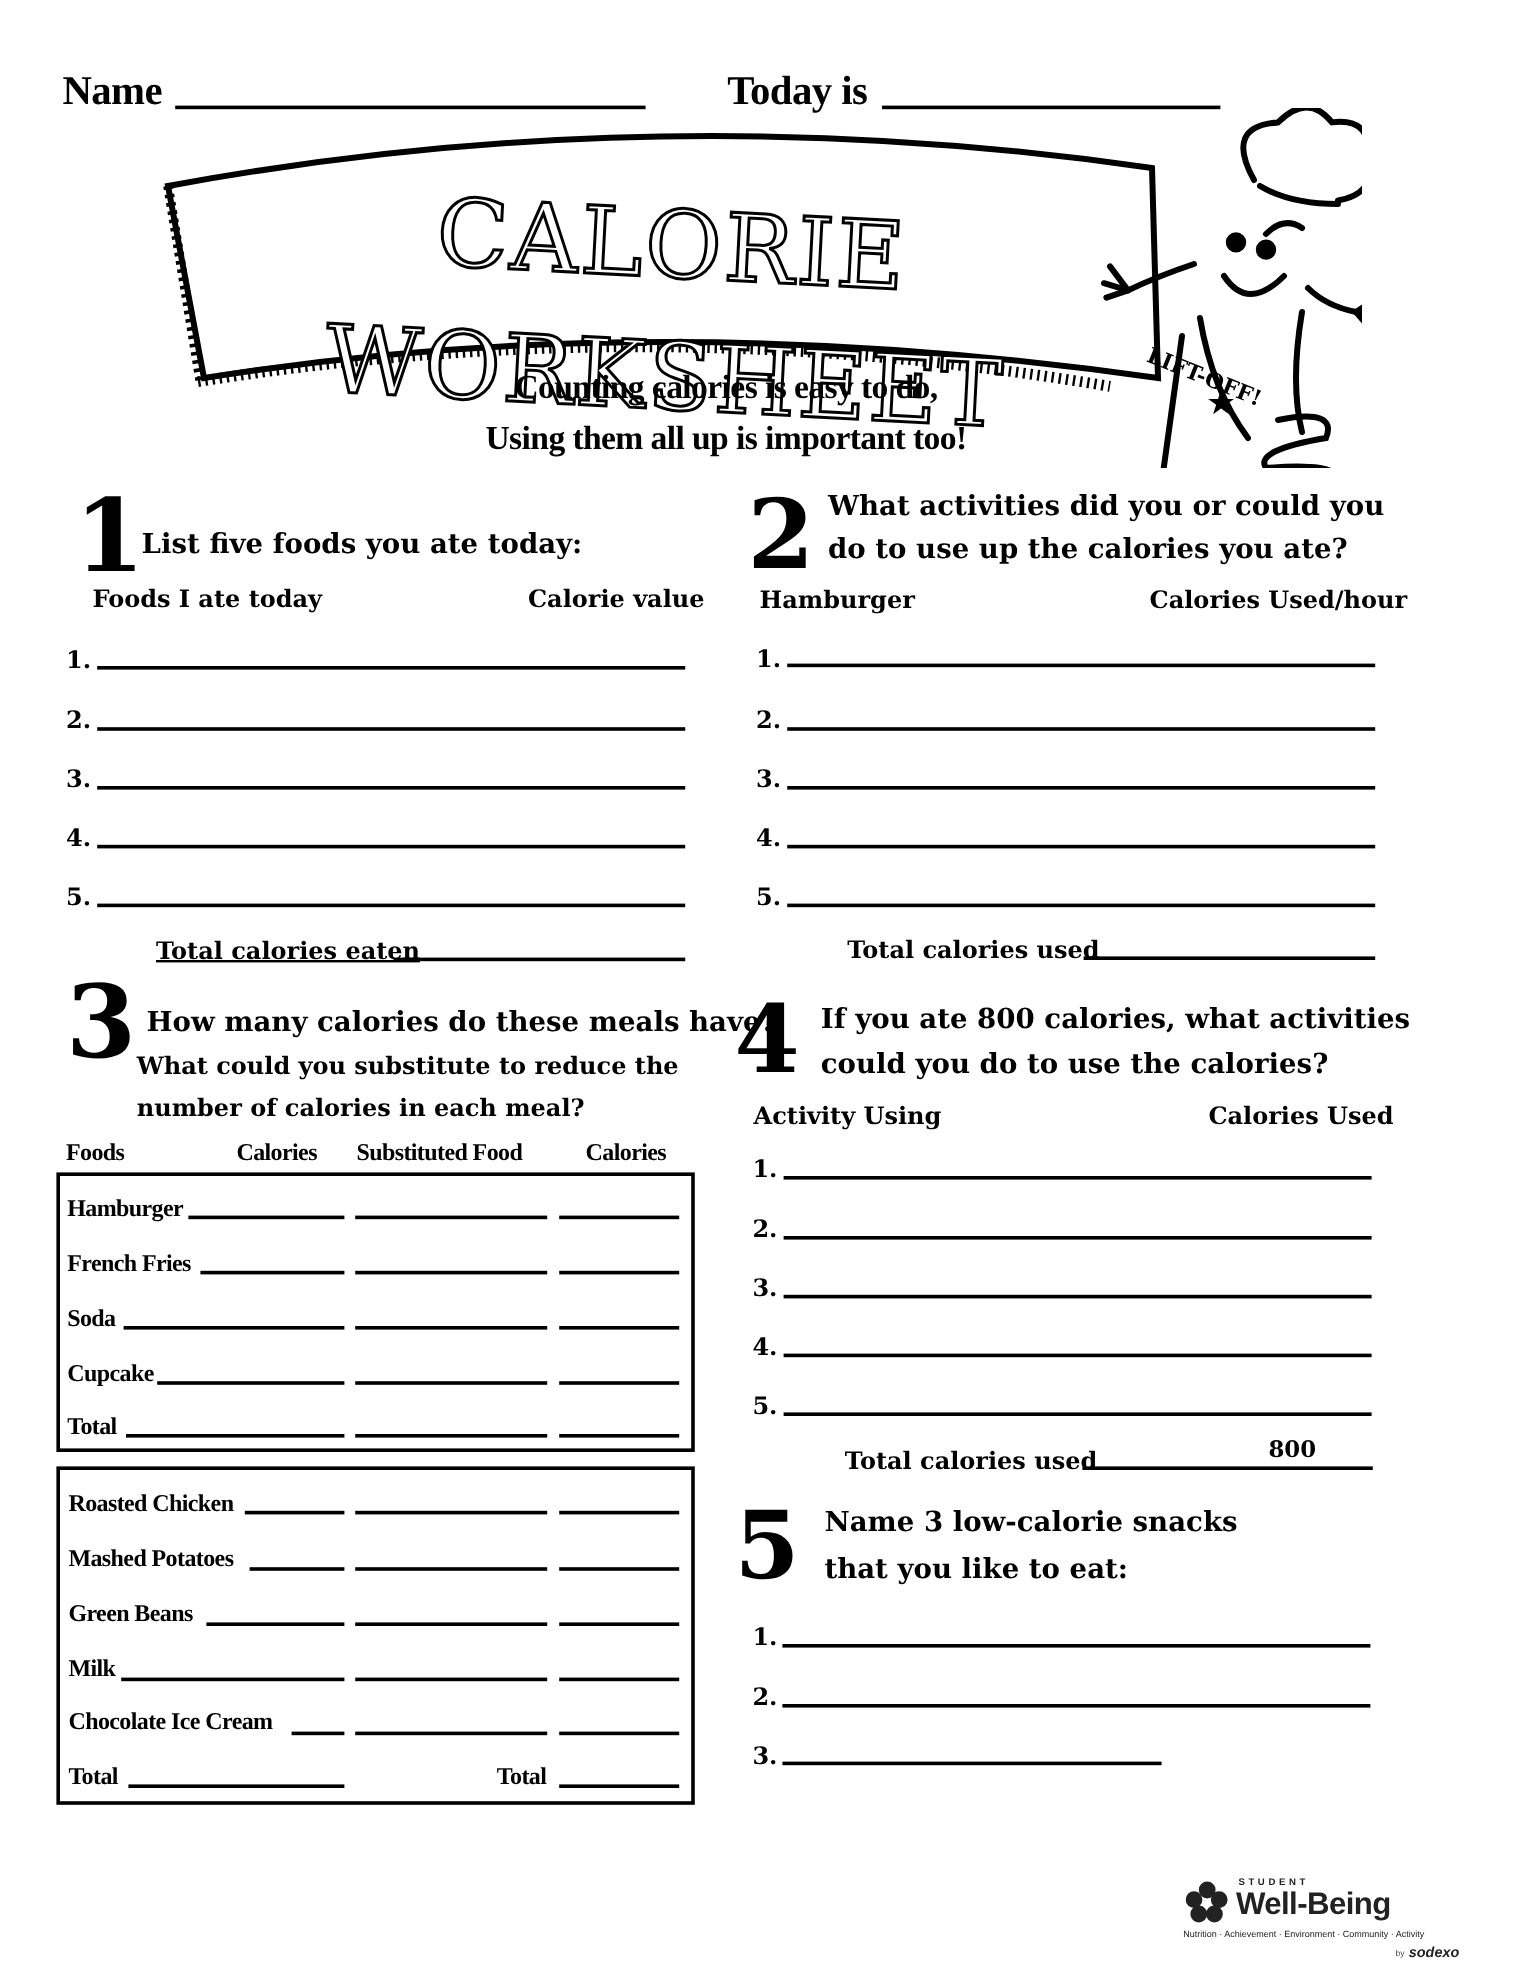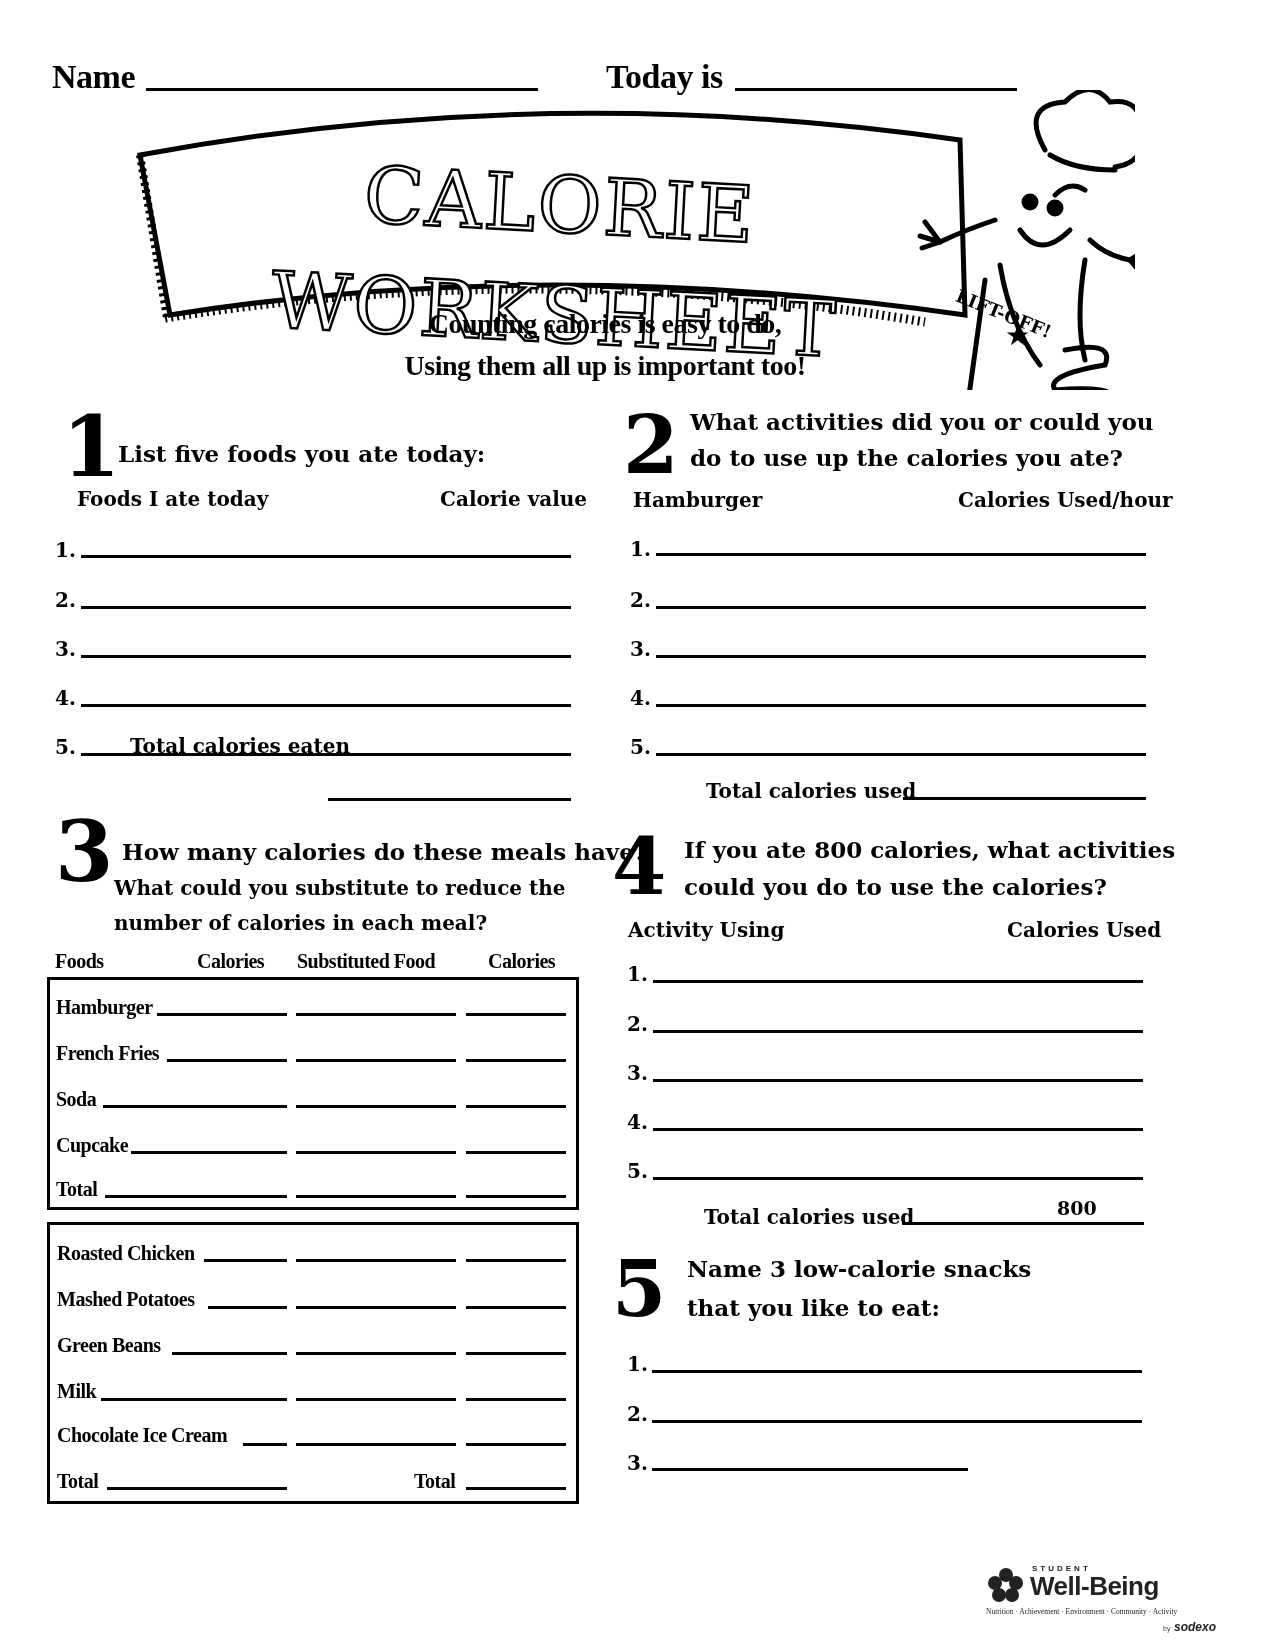--- a/index.html
+++ b/index.html
@@ -84,21 +84,21 @@
 
   <div class="num" style="left:55px; top:686px;">4.</div>
   <div class="line" style="left:81px; top:704px; width:490px;"></div>
   <input class="blank-input" style="left: 84px; top: 676px; width: 484px;" type="text">
 
   <div class="num" style="left:55px; top:735px;">5.</div>
   <div class="line" style="left:81px; top:753px; width:490px;"></div>
   <input class="blank-input" style="left: 84px; top: 725px; width: 484px;" type="text">
 </div>
 
-<div class="abs label colhead" style="left:130px; top:734px;">Total calories eaten</div>
+<div class="abs label colhead" style="left:130px; top:780px;text-decoration:underline;">Total calories eaten</div>
 <div class="line" style="left:328px; top:798px; width:243px;"></div>
 <input class="blank-input" style="left: 332px; top: 770px; width: 236px;" type="text">
 
 <div class="bignum" style="left:623px; top:405px; font-size:80px;">2</div>
 <div class="abs label q" style="left:690px; top:408px;">What activities did you or could you</div>
 <div class="abs label q" style="left:690px; top:444px;">do to use up the calories you ate?</div>
 <div class="abs label colhead" style="left:633px; top:488px;">Hamburger</div>
 <div class="abs label colhead" style="left:958px; top:488px;">Calories Used/hour</div>
 
 <div>
@@ -252,16 +252,16 @@
   <svg class="abs" style="left:2px; top:2px;" width="36" height="36" viewBox="0 0 36 36">
     <circle cx="18" cy="8" r="7" fill="#222"></circle>
     <circle cx="28" cy="16" r="7" fill="#222"></circle>
     <circle cx="24" cy="28" r="7" fill="#222"></circle>
     <circle cx="11" cy="28" r="7" fill="#222"></circle>
     <circle cx="7" cy="16" r="7" fill="#222"></circle>
     <circle cx="18" cy="19" r="3" fill="#fff"></circle>
   </svg>
   <div class="abs" style="left:46px; top:-1px; font-family:'Liberation Sans', sans-serif; font-size:8px; letter-spacing:3px; font-weight:bold; color:#222;">STUDENT</div>
   <div class="abs" style="left:44px; top:6px; font-family:'Liberation Sans', sans-serif; font-size:26px; font-weight:bold; color:#222; letter-spacing:-0.5px;">Well-Being</div>
-  <div class="abs" style="left:0px; top:42px; width:226px; font-family:Liberation Serif, serif; font-size:7.5px; color:#222; white-space:nowrap;">Nutrition · Achievement · Environment · Community · Activity</div>
+  <div class="abs" style="left:0px; top:42px; width:226px; font-family:Liberation Sans, sans-serif; font-size:7.5px; color:#222; white-space:nowrap;">Nutrition · Achievement · Environment · Community · Activity</div>
   <div class="abs" style="left:177px; top:60px; font-family:'Liberation Sans', sans-serif; font-size:7px; color:#444;">by</div>
   <div class="abs" style="left:188px; top:55px; font-family:'Liberation Sans', sans-serif; font-size:12px; font-style:italic; font-weight:bold; color:#222;">sodexo</div>
 </div>
 
 </body></html>

